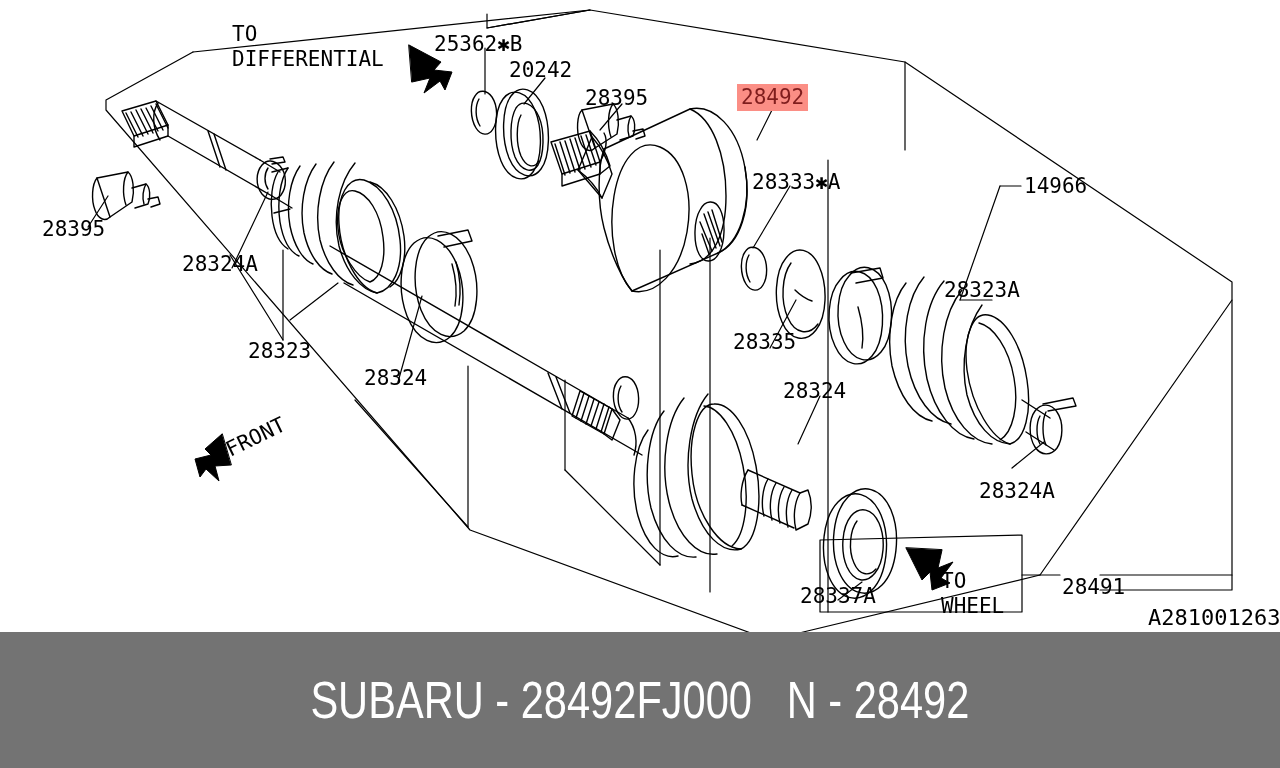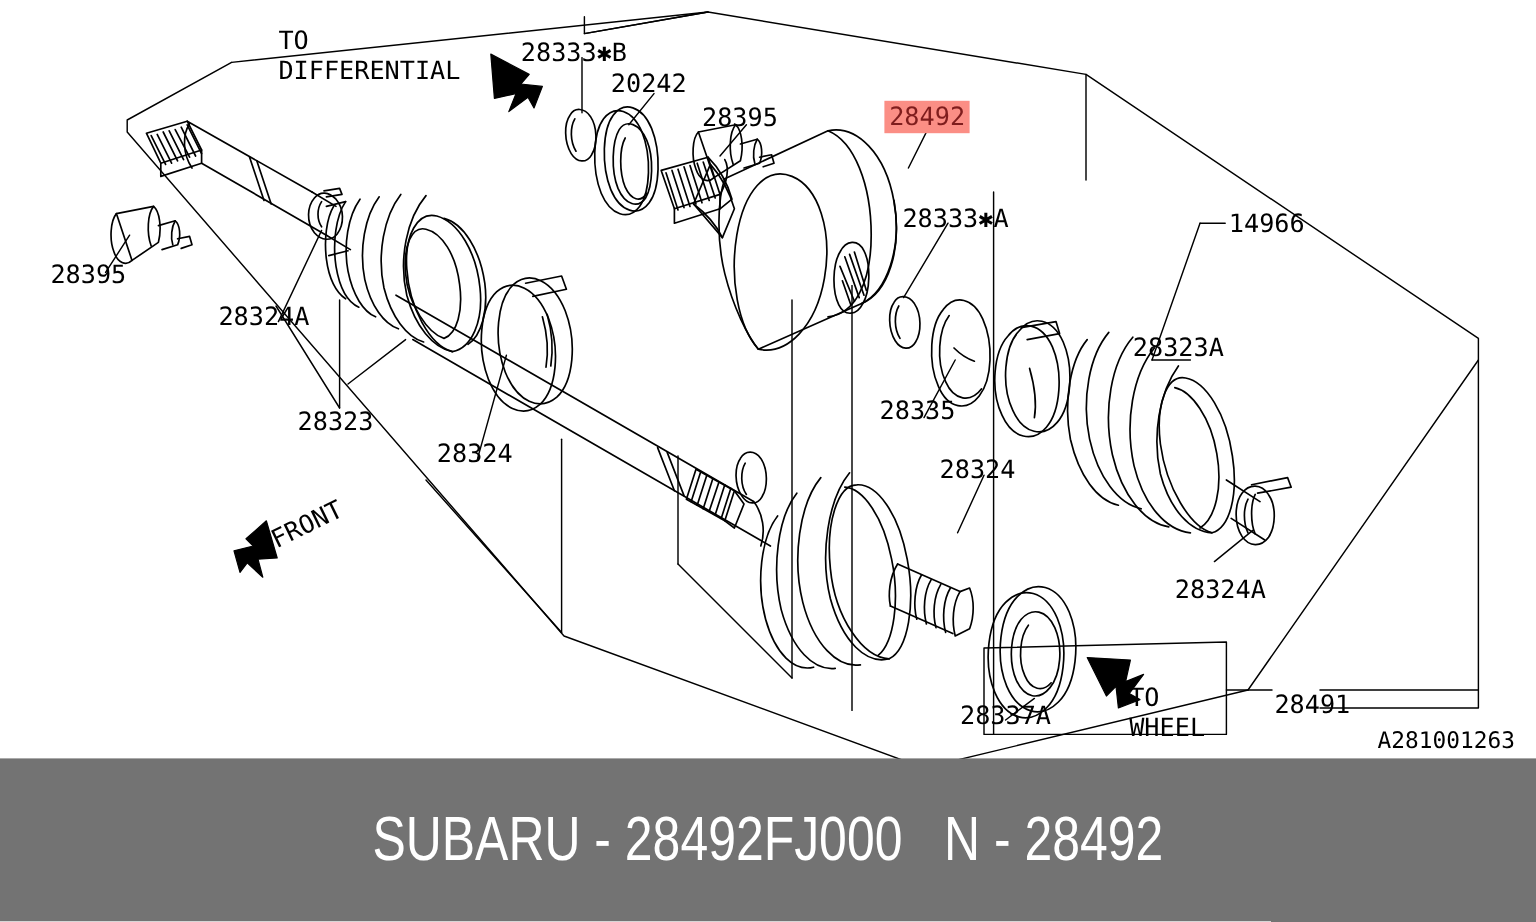--- a/index.html
+++ b/index.html
@@ -12,21 +12,21 @@
        font-family:"DejaVu Sans Mono","Liberation Mono",monospace;
        font-size:21px;line-height:25px;letter-spacing:0px;}
   .lbl.small{font-size:18px;line-height:21px;}
   .hl{background:#fb8e85;color:#b01a12;padding:1px 4px;}
   .rot{transform-origin:0 0;}
   #footer{position:absolute;left:0;top:632px;width:1280px;height:136px;
           background:#666666;display:flex;align-items:center;justify-content:center;}
   #footer .ftxt{color:#ffffff;font-family:"Liberation Sans",sans-serif;
        font-size:52px;font-weight:400;letter-spacing:0px;
        transform:scaleX(0.80);transform-origin:center;white-space:pre;}
-  #refcode{position:absolute;left:1148px;top:607px;font-size:19px;}
+  #refcode{position:absolute;left:1148px;top:607px;font-size:22px;}
 </style>
 </head>
 <body>
 
 <div id="stage">
 
   <div id="svgwrap">
   <svg width="1280" height="768" viewBox="0 0 1280 768" xmlns="http://www.w3.org/2000/svg">
     <g fill="none" stroke="#000" stroke-width="1.4" stroke-linecap="round" stroke-linejoin="round">
 
@@ -292,21 +292,21 @@
                  L215,466 L231,465 Z"></path>
       </g>
 
     </g>
   </svg>
   </div>
 
   <div class="lbl" style="left:232px;top:22px;">TO
 DIFFERENTIAL</div>
 
-  <div class="lbl" style="left:434px;top:32px;">28333✱B</div>
+  <div class="lbl" style="left:434px;top:32px;">25362✱B</div>
 
   <div class="lbl" style="left:509px;top:58px;">20242</div>
 
   <div class="lbl" style="left:585px;top:86px;">28395</div>
 
   <div class="lbl hl" style="left: 737px; top: 84px; background: rgb(251, 142, 133); color: #7f1d1d;">28492</div>
 
   <div class="lbl" style="left:752px;top:170px;">28333✱A</div>
 
   <div class="lbl" style="left:1024px;top:174px;">14966</div>

